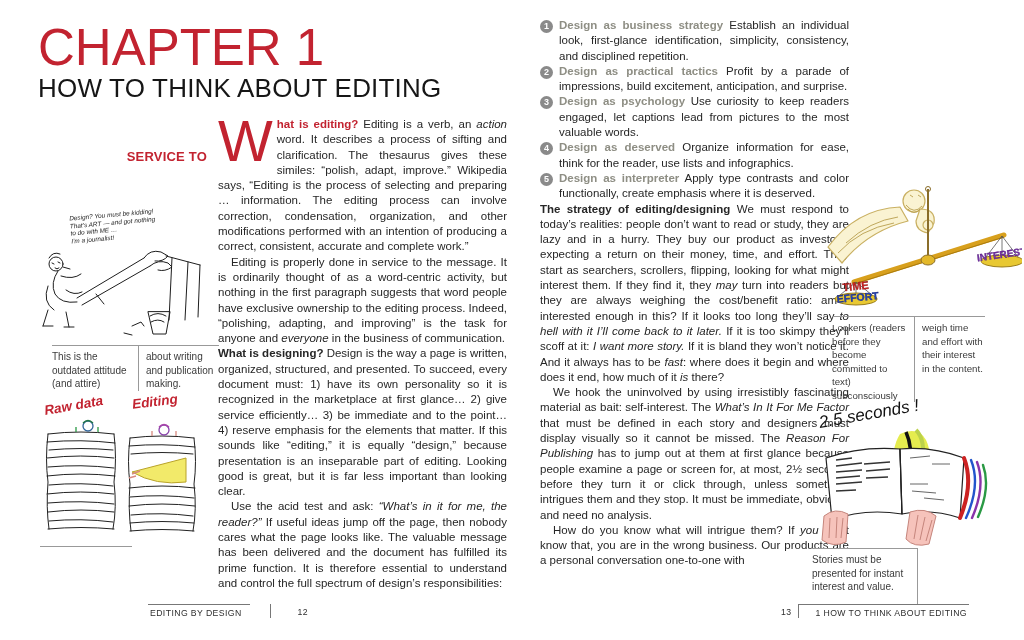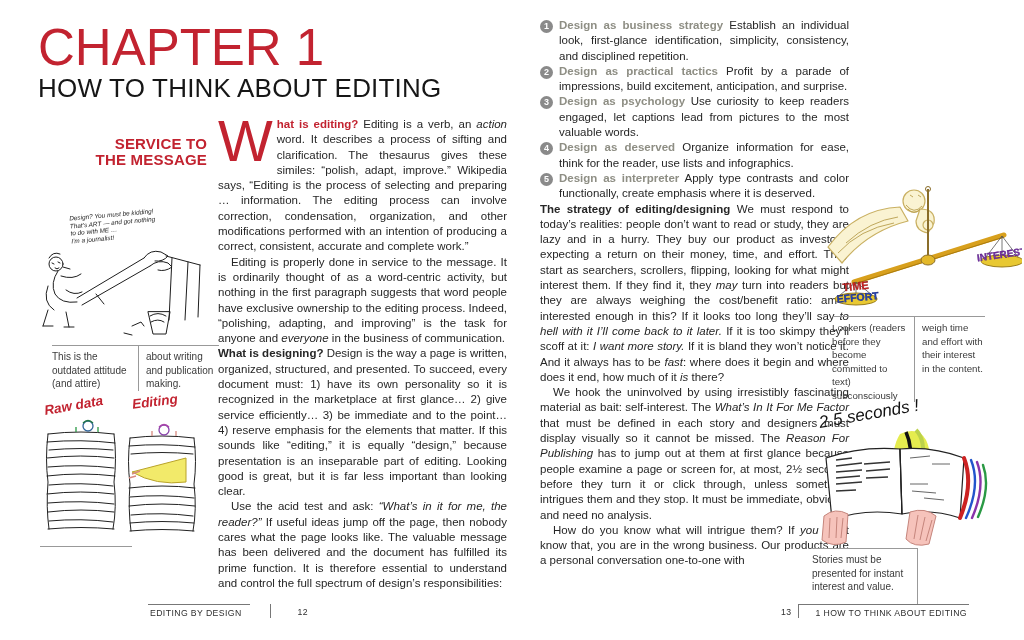--- a/index.html
+++ b/index.html
@@ -2,22 +2,22 @@
 <html><head>
 <meta charset="utf-8">
 <style>
   html,body{margin:0;padding:0;background:#ffffff;}
   #spread{position:relative;width:1024px;height:640px;background:#ffffff;overflow:hidden;
           font-family:"Liberation Sans",sans-serif;color:#262626;}
   
   #chapter-block{position:absolute;left:38px;top:22px;}
   .chapter-title{font-size:51px;line-height:52px;letter-spacing:0px;color:#c22330;font-weight:400;}
   .chapter-subtitle{font-size:26px;line-height:28px;color:#161616;font-weight:400;letter-spacing:0.2px;}
-  #sidebar-heading{position:absolute;left:40px;top:136px;width:167px;text-align:right;
-                   color:#c22330;font-weight:700;font-size:15px;line-height:16px;letter-spacing:0.2px;}
+  #sidebar-heading{position:absolute;left:40px;top:149px;width:167px;text-align:right;
+                   color:#c22330;font-weight:700;font-size:13px;line-height:16px;letter-spacing:0.2px;}
   
   .bodycol{position:absolute;font-size:11.5px;line-height:15.3px;text-align:justify;color:#262626;}
   #left-col{left:218px;top:117px;width:289px;}
   #right-col{left:540px;top:18px;width:309px;}
   .ind{text-indent:13px;}
   .gap{margin-top:16px;}
   .run-b{font-weight:700;}
   .run-i{font-style:italic;}
   .run-rb{color:#c22330;font-weight:700;}
   .run-lead{color:#8e8e84;font-weight:700;}
@@ -64,21 +64,20 @@
 
 <div id="spread">
 
   <div id="chapter-block">
     <div class="chapter-title">CHAPTER 1</div>
     <div class="chapter-subtitle">HOW TO THINK ABOUT EDITING</div>
   </div>
 
   <div id="sidebar-heading">
     <span style="display:block">SERVICE TO</span>
-    <span style="display:block">THE MESSAGE</span>
   </div>
 
   <div class="fig" style="left:36px;top:198px;width:172px;height:147px;">
     <svg width="172" height="147" viewBox="0 0 172 147">
       <g stroke="#1e1e1e" fill="none" stroke-width="1" stroke-linecap="round" stroke-linejoin="round">
 
         <circle cx="20" cy="66" r="7"></circle>
         <path d="M13 60 q4 -7 11 -4"></path>
         <path d="M16 65 l2 1 M22 64 l2 1 M19 70 q2 2 4 0"></path>
         <path d="M27 69 l7 2"></path>

